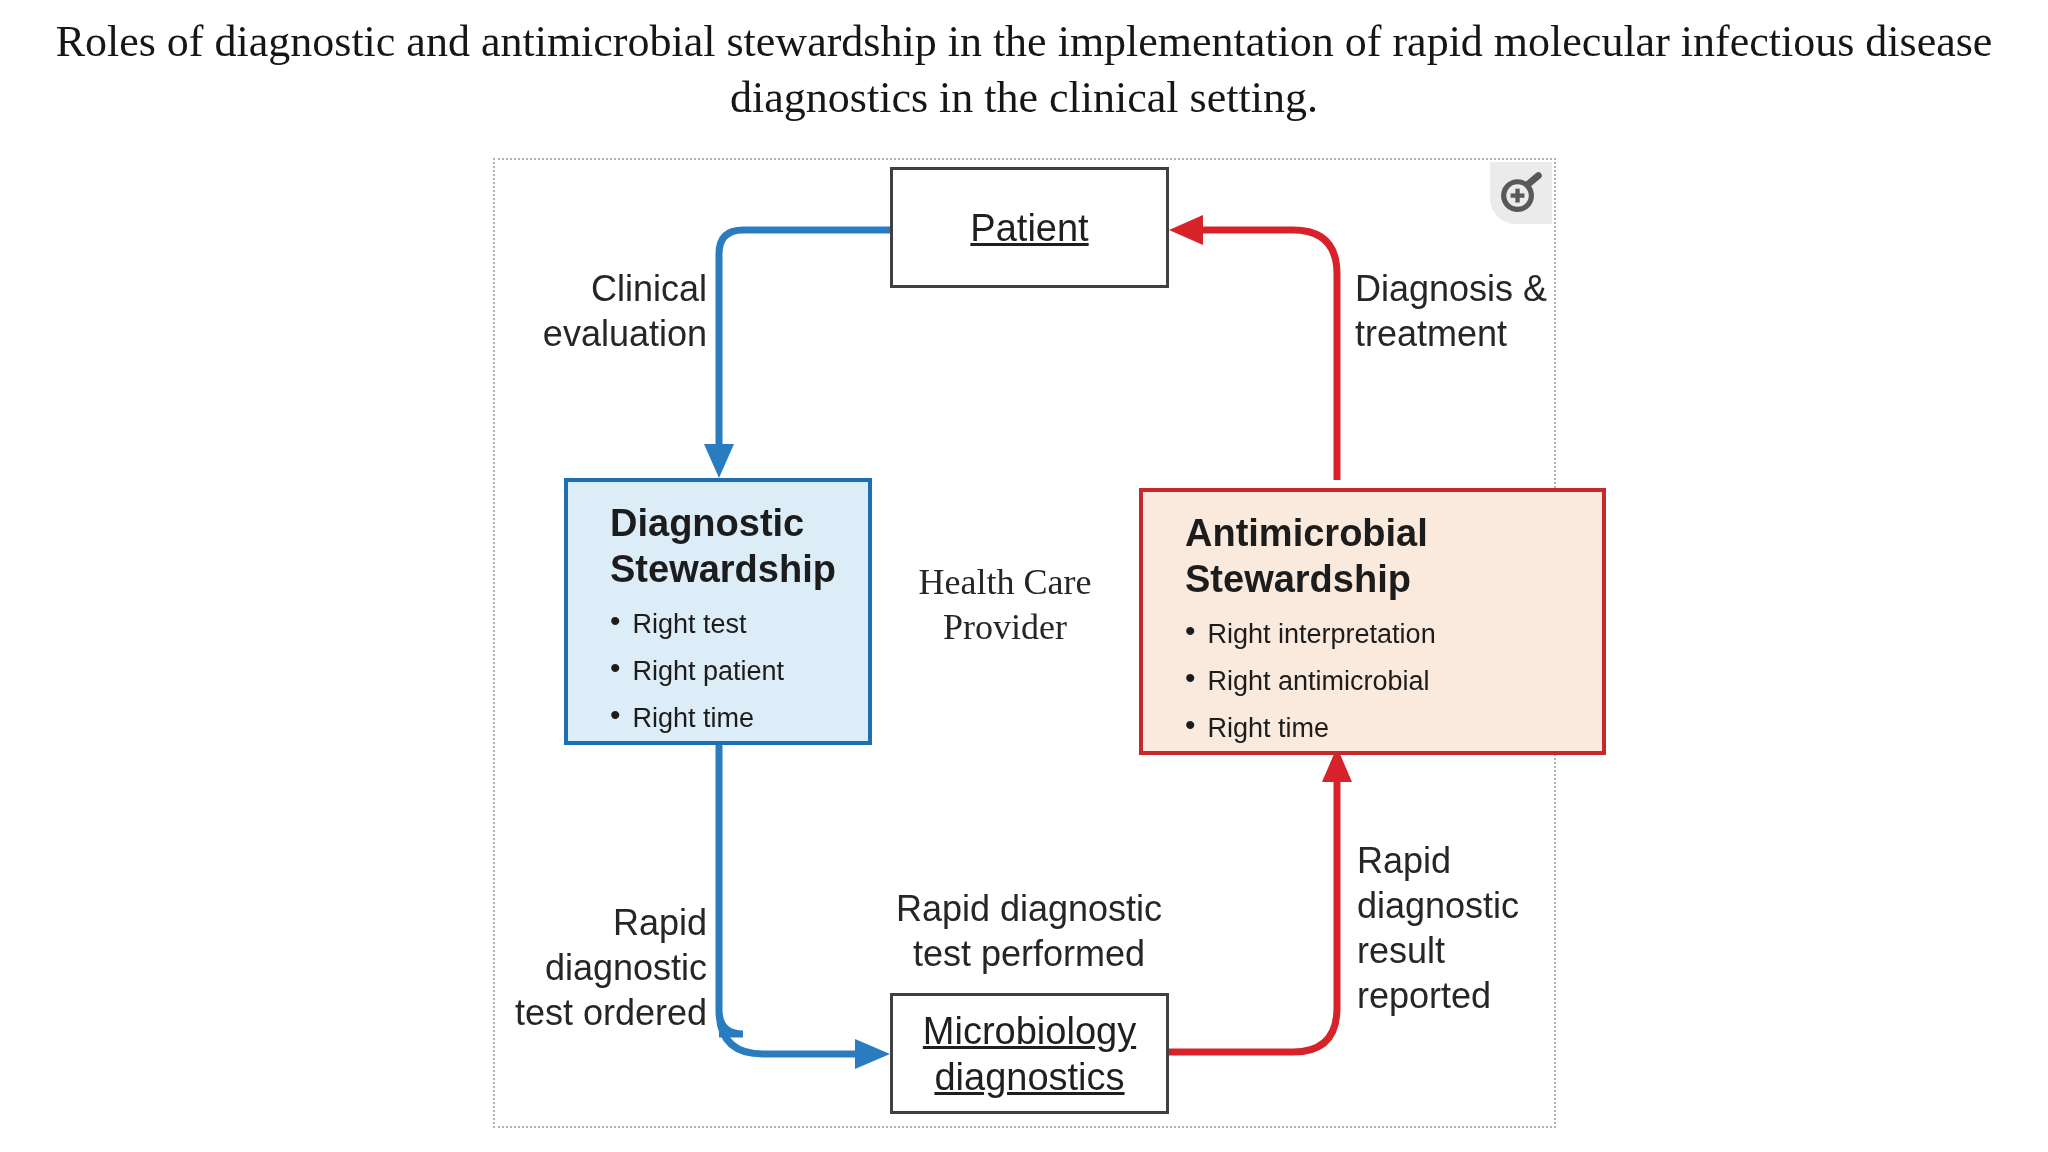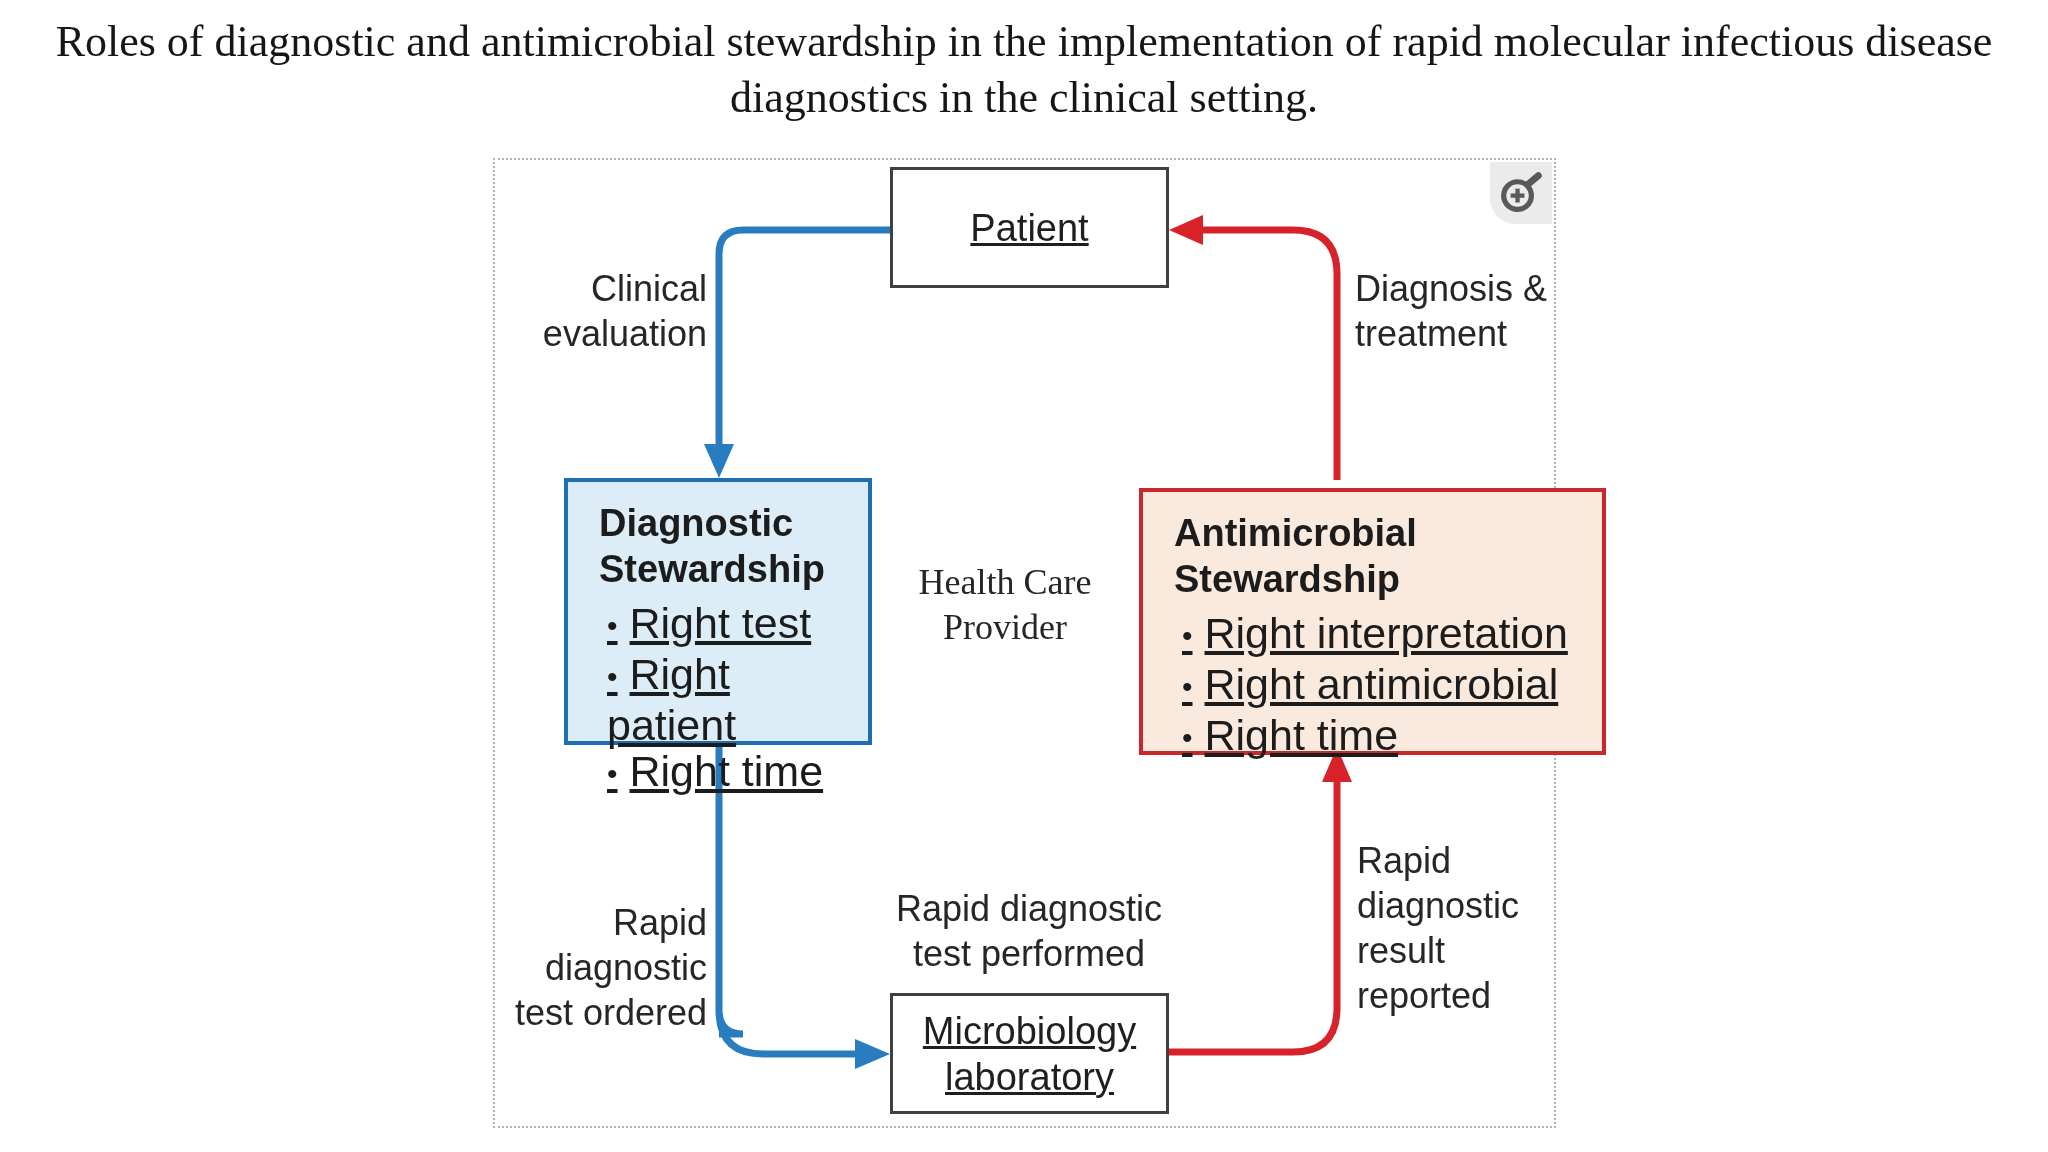--- a/index.html
+++ b/index.html
@@ -15,27 +15,27 @@
 
   .arrows{position:absolute;left:0;top:0;width:1063px;height:970px;}
 
   .node{position:absolute;box-sizing:border-box;display:flex;align-items:center;
     justify-content:center;text-align:center;background:#ffffff;}
   .node-plain{border:3px solid var(--node_border);font-size:38px;line-height:46px;color:#1f1f1f;text-decoration:underline;}
   .node-patient{left:395px;top:7px;width:279px;height:121px;}
   .node-micro{left:395px;top:833px;width:279px;height:121px;}
 
   .steward{position:absolute;box-sizing:border-box;border:4px solid;text-align:left;
-    padding:18px 10px 10px 31px;}
+    padding:18px 10px 10px 42px;}
   .steward-diagnostic{left:69px;top:318px;width:308px;height:267px;
     background:var(--blue_fill);border-color:var(--blue_border);}
   .steward-anti{left:644px;top:328px;width:467px;height:267px;
     background:var(--red_fill);border-color:var(--red_border);}
   .steward h2{margin:0 0 8px 0;font-size:38px;line-height:46px;font-weight:bold;color:#1c1c1c;}
-  .steward ul{margin:8px;padding:0;list-style:none;font-size:43px;line-height:46px;color:#1c1c1c;text-decoration:underline;}
+  .steward ul{margin:0;padding:0;list-style:none;font-size:27px;line-height:46px;color:#1c1c1c;}
   .steward ul li::before{content:"\2022";font-size:30px;margin-right:12px;position:relative;top:-2px;}
 
   .flabel{position:absolute;font-size:36px;line-height:45px;color:#262626;}
   .flabel-right{text-align:right;}
   .flabel-left{text-align:left;}
   .flabel-center{text-align:center;}
 
   .lbl-clinical{left:0;top:106px;width:212px;}
   .lbl-diagnosis{left:860px;top:106px;width:245px;}
   .lbl-ordered{left:0;top:716px;width:212px;margin-top:24px;}
@@ -85,21 +85,21 @@
   <div class="steward steward-anti">
     <h2>Antimicrobial Stewardship</h2>
     <ul>
         <li>Right interpretation</li>
         <li>Right antimicrobial</li>
         <li>Right time</li>
       </ul>
   </div>
 
   <div class="node node-plain node-micro">
-    <span>Microbiology laboratory</span>
+    <span>Microbiology diagnostics</span>
   </div>
 
   <div class="flabel flabel-center lbl-provider">Health Care Provider</div>
 
   <div class="flabel flabel-right lbl-clinical">Clinical evaluation</div>
 
   <div class="flabel flabel-left lbl-diagnosis">Diagnosis &amp; treatment</div>
 
   <div class="flabel flabel-right lbl-ordered">Rapid diagnostic test ordered</div>
 

